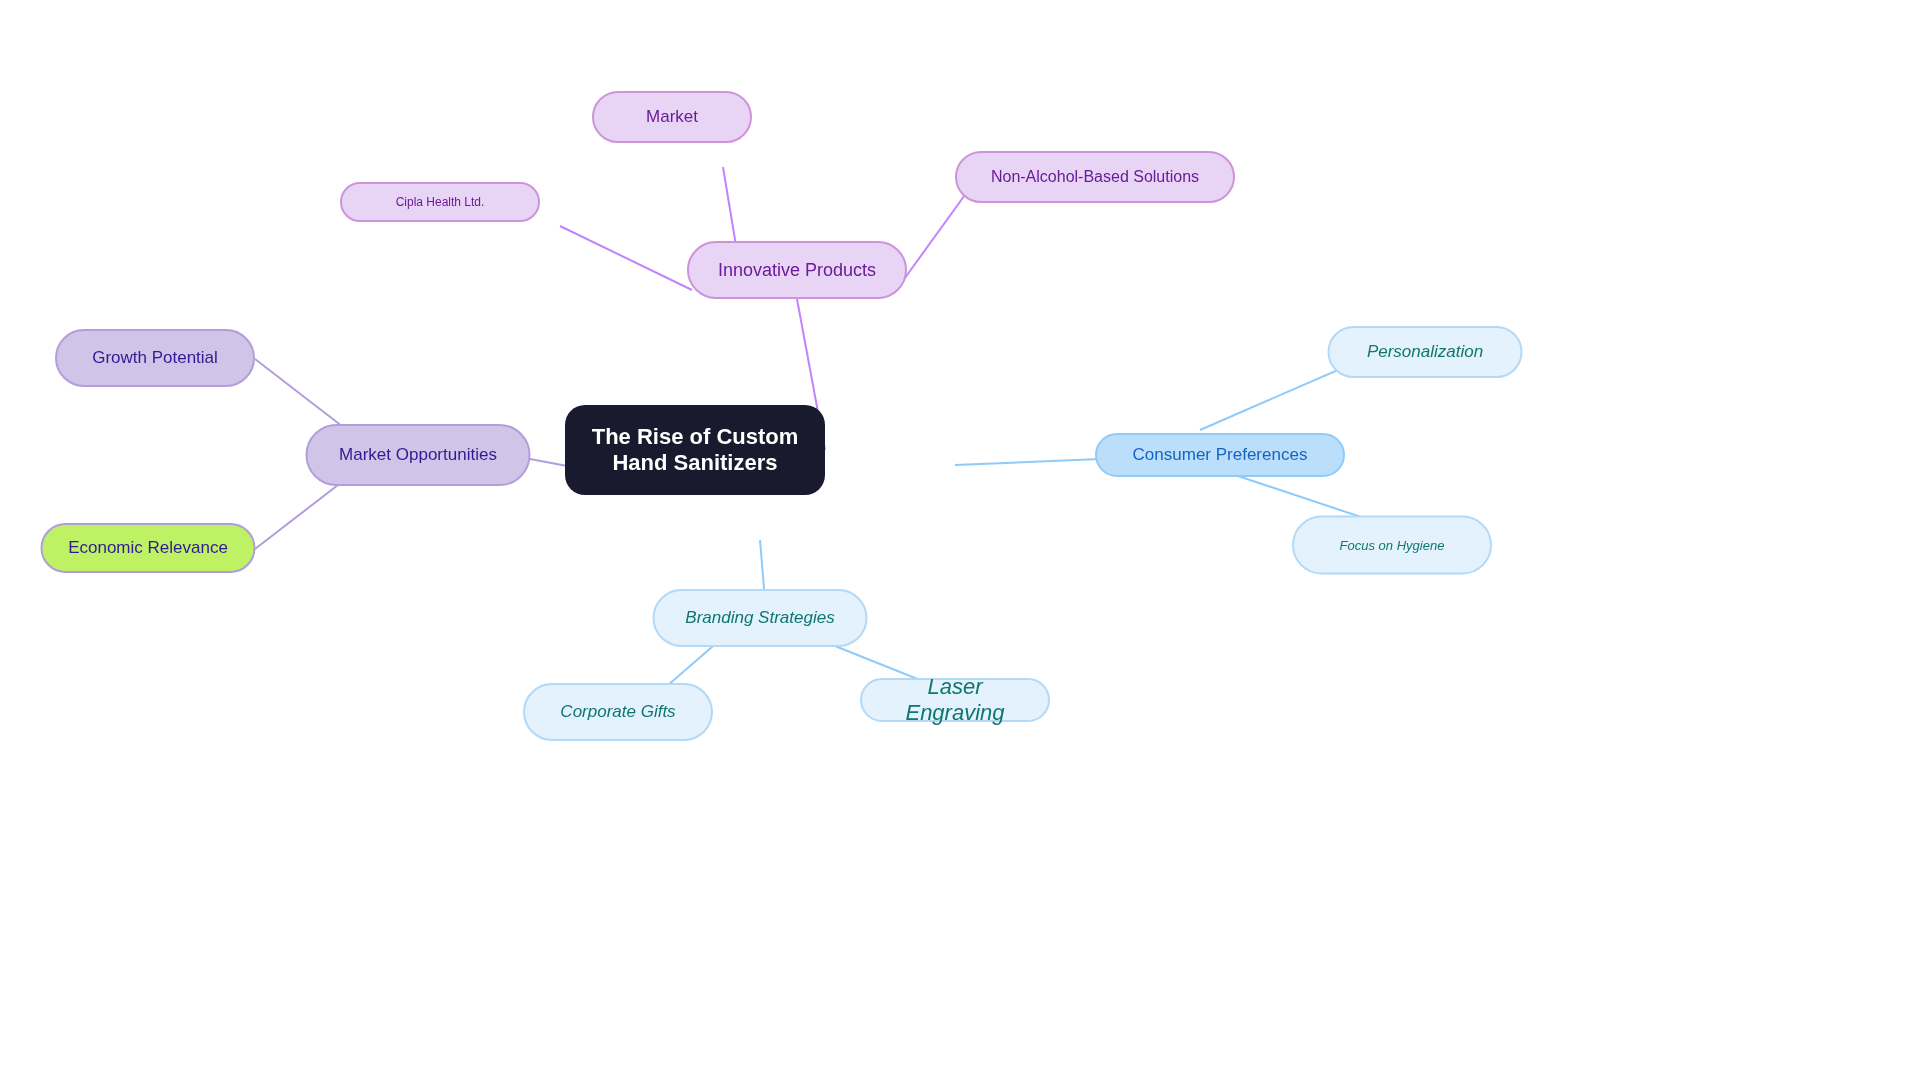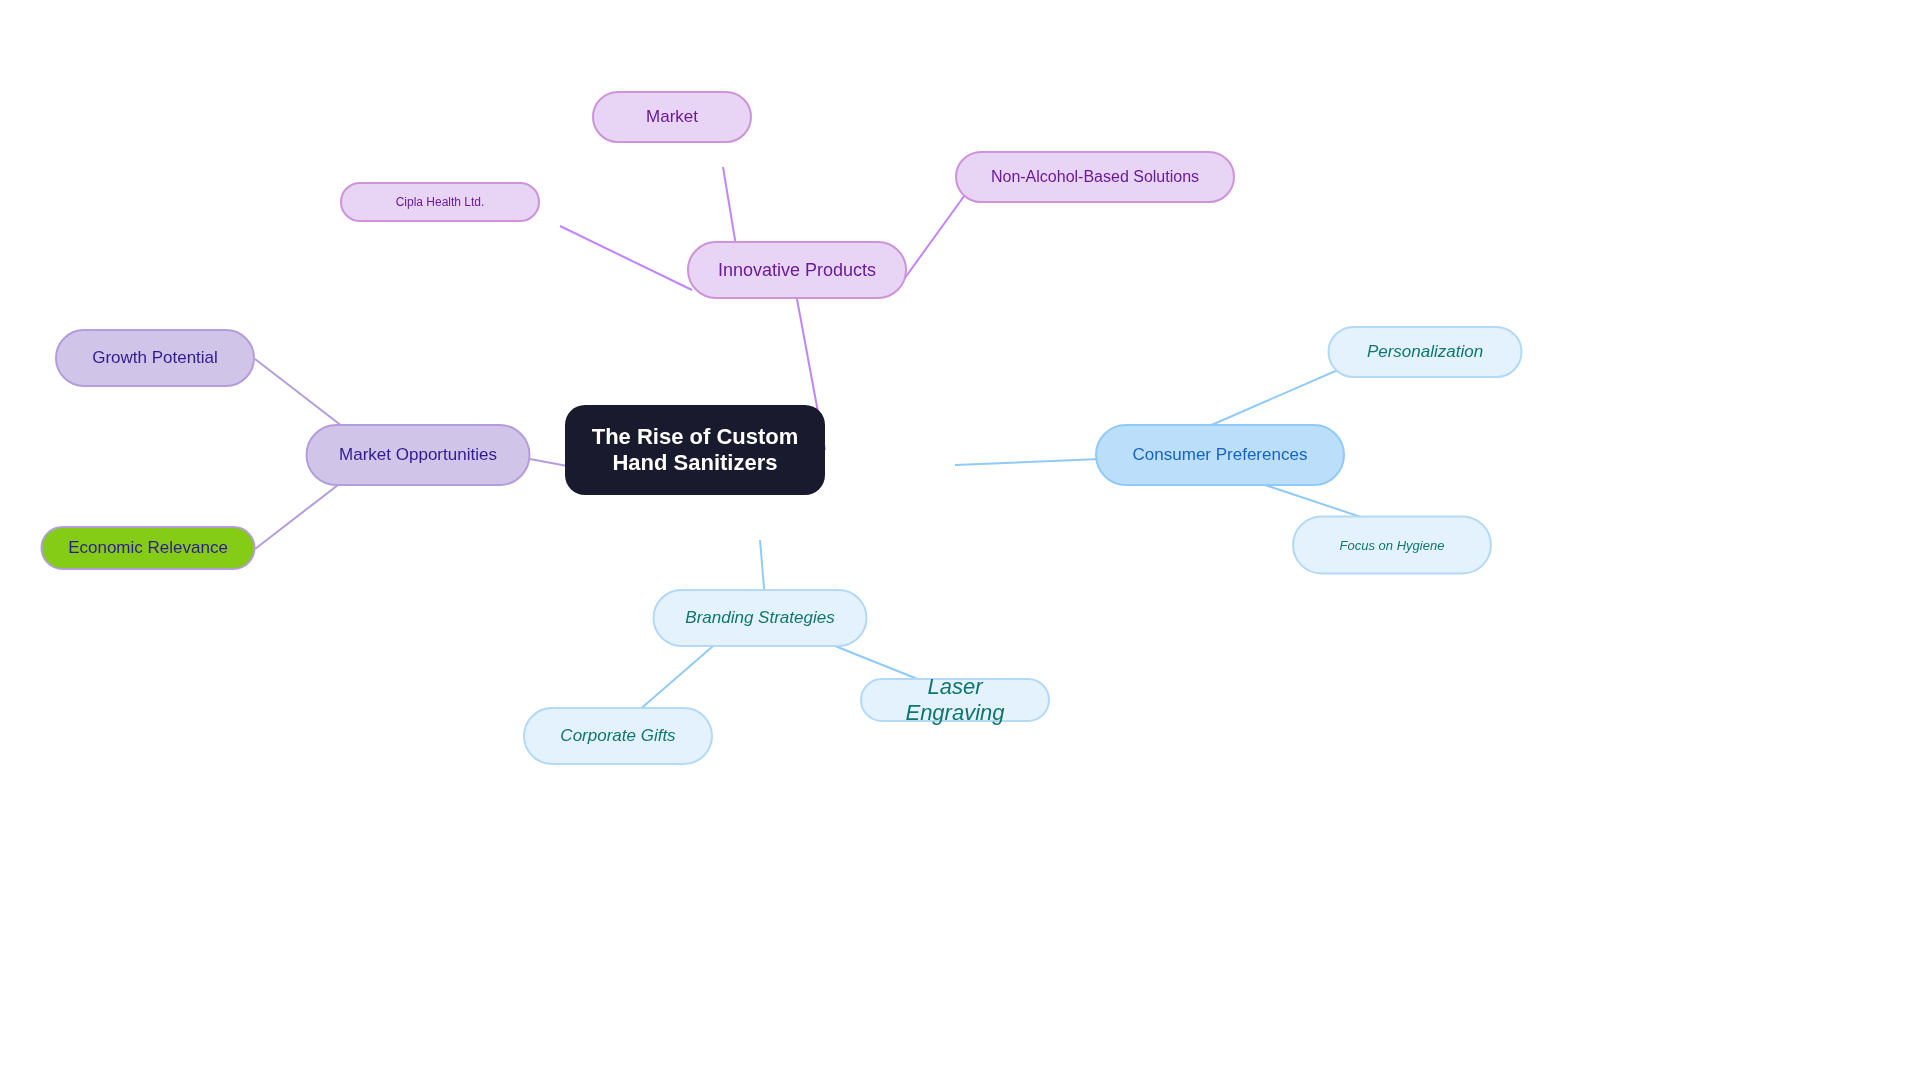--- a/index.html
+++ b/index.html
@@ -101,25 +101,25 @@
 <div class="node node-purple" style="left: 672px; top: 117px; transform: translate(-50%, -50%); width: 160px; height: 52px; font-size: 17px;">Market</div>
 
 <div class="node node-purple" style="left: 440px; top: 202px; transform: translate(-50%, -50%); width: 200px; height: 40px; font-size: 12px;">Cipla Health Ltd.</div>
 
 <div class="node node-purple" style="left: 1095px; top: 157px; transform: translate(-50%, -50%); width: 280px; height: 52px; font-size: 16px; margin-top: 20px;">Non-Alcohol-Based Solutions</div>
 
 <div class="node node-lavender" style="left: 418px; top: 455px; transform: translate(-50%, -50%); width: 225px; height: 62px; font-size: 17px;">Market Opportunities</div>
 
 <div class="node node-lavender" style="left: 155px; top: 358px; transform: translate(-50%, -50%); width: 200px; height: 58px; font-size: 17px; background: #d1c4e9;">Growth Potential</div>
 
-<div class="node node-lavender" style="left: 148px; top: 548px; transform: translate(-50%, -50%); width: 215px; height: 44px; font-size: 17px; background: #84cc16;">Economic Relevance</div>
+<div class="node node-lavender" style="left: 148px; top: 548px; transform: translate(-50%, -50%); width: 215px; height: 50px; font-size: 17px; background: #bef264;">Economic Relevance</div>
 
-<div class="node node-blue" style="left: 1220px; top: 455px; transform: translate(-50%, -50%); width: 250px; height: 62px; font-size: 17px;">Consumer Preferences</div>
+<div class="node node-blue" style="left: 1220px; top: 455px; transform: translate(-50%, -50%); width: 250px; height: 44px; font-size: 17px;">Consumer Preferences</div>
 
 <div class="node node-blue-light" style="left: 1425px; top: 352px; transform: translate(-50%, -50%); width: 195px; height: 52px; font-size: 17px;">Personalization</div>
 
 <div class="node node-blue-light" style="left: 1392px; top: 545px; transform: translate(-50%, -50%); width: 200px; height: 59px; font-size: 13px;">Focus on Hygiene</div>
 
 <div class="node node-blue-light" style="left: 760px; top: 618px; transform: translate(-50%, -50%); width: 215px; height: 58px; font-size: 17px;">Branding Strategies</div>
 
-<div class="node node-blue-light" style="left: 618px; top: 736px; transform: translate(-50%, -50%); width: 190px; height: 58px; font-size: 17px;">Corporate Gifts</div>
+<div class="node node-blue-light" style="left: 618px; top: 712px; transform: translate(-50%, -50%); width: 190px; height: 58px; font-size: 17px;">Corporate Gifts</div>
 
 <div class="node node-blue-light" style="left: 955px; top: 700px; transform: translate(-50%, -50%); width: 190px; height: 44px; font-size: 22px;">Laser Engraving</div>
 
 </body></html>

